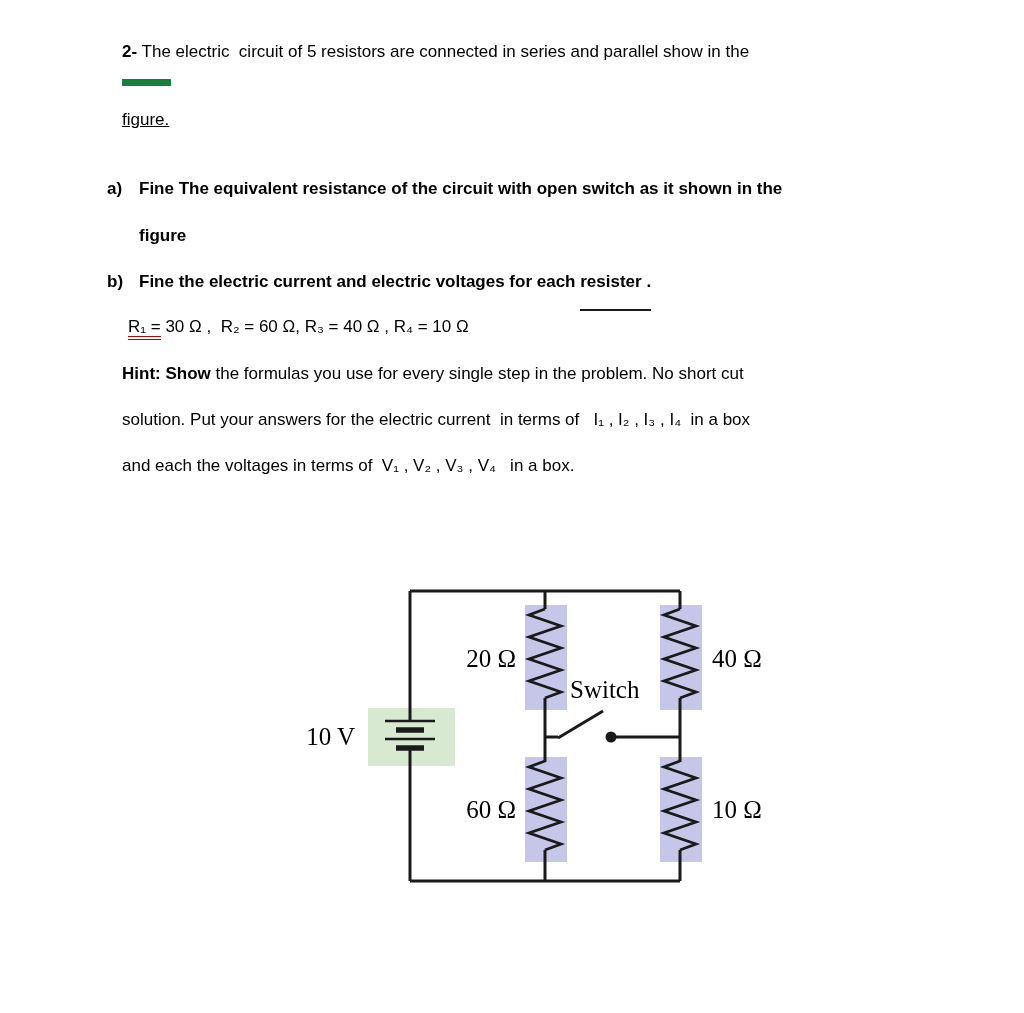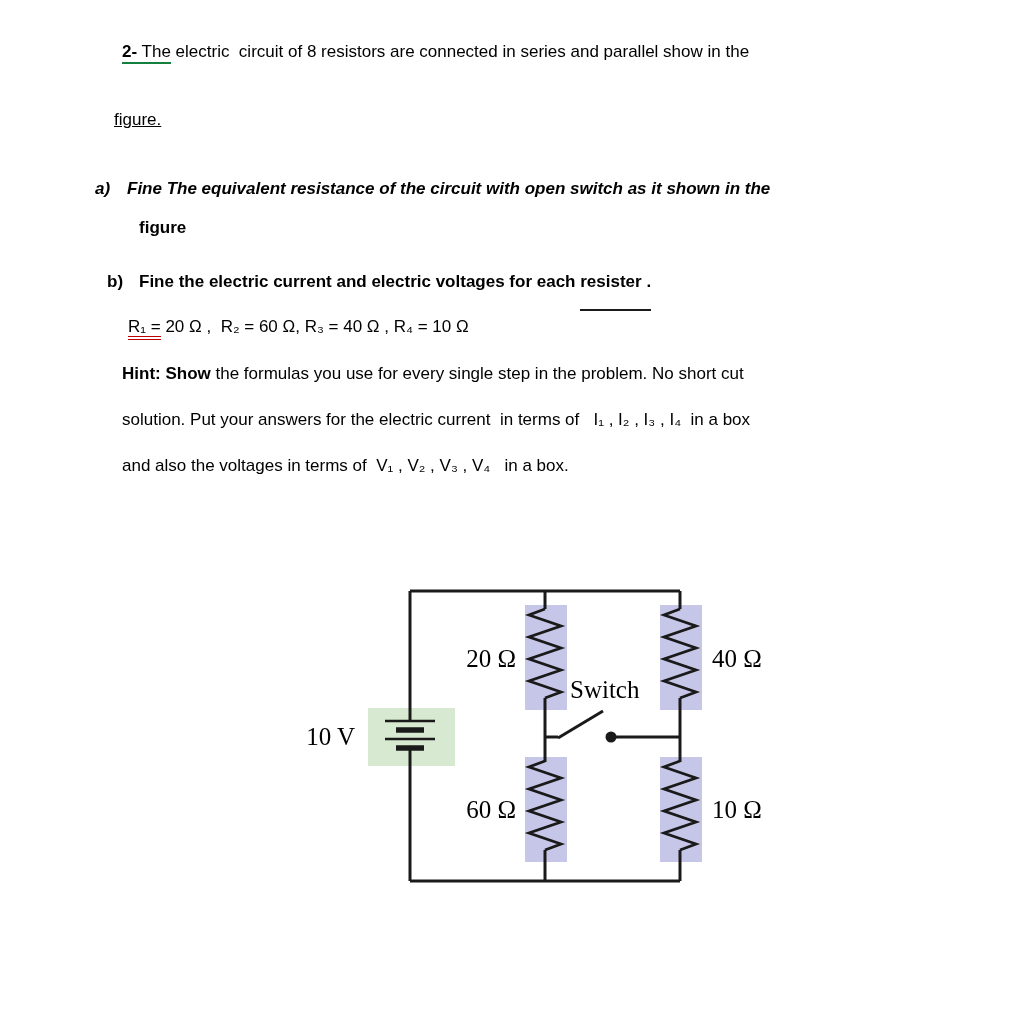--- a/index.html
+++ b/index.html
@@ -9,53 +9,53 @@
     font-family:"Liberation Sans", sans-serif;
     font-size:17px;
     color:#000;
     position:relative;
     overflow:hidden;
   }
   .page { position:absolute; inset:0; }
   .line { position:absolute; white-space:pre; line-height:24px; }
   .bold { font-weight:bold; }
   .item-label { display:inline-block; width:32px; font-weight:bold; }
-  .u-darkred { border-bottom:2px solid #15803d; padding-bottom:1px; }
+  .u-darkred { border-bottom:7px solid #15803d; padding-bottom:18px; }
   .u-black { border-bottom:2.5px solid #1a1a1a; padding-bottom:18px; }
   .u-red-double { border-bottom:4px double #c00000;margin-top:48px; }
   .circuit-svg { position:absolute; left:290px; top:575px; }
   .wires path, .wires polyline { fill:none; stroke-width:3; }
   .wires .zig { stroke-width:2.8; stroke-linejoin:miter; }
   .wires .plate-long { stroke-width:2.5; }
   .wires .plate-short { stroke-width:5.5; }
   .dot { fill:#1a1a1a; }
   .labels text { font-family:"Liberation Serif", serif; font-size:25px; fill:#000; }
 </style>
 </head>
 <body>
 
 <div class="page">
 
-  <div class="line" style="left:122px; top:40px;"><span class="u-darkred"><span class="bold">2-</span><span> The</span></span><span> electric  circuit of 8 resistors are connected in series and parallel show in the</span></div>
+  <div class="line" style="left:122px; top:40px;"><span class="u-darkred"><span class="bold">2-</span><span> The</span></span><span> electric  circuit of 5 resistors are connected in series and parallel show in the</span></div>
 
-  <div class="line" style="left:114px; top:108px;text-decoration:underline;"><span>figure.</span></div>
+  <div class="line" style="left:122px; top:108px;text-decoration:underline;"><span>figure.</span></div>
 
-  <div class="line" style="left:95px; top:177px;font-style:italic;"><span class="item-label">a)</span><span class="bold">Fine The equivalent resistance of the circuit with open switch as it shown in the</span></div>
+  <div class="line" style="left:107px; top:177px;"><span class="item-label">a)</span><span class="bold">Fine The equivalent resistance of the circuit with open switch as it shown in the</span></div>
 
-  <div class="line" style="left:139px; top:216px;"><span class="bold">figure</span></div>
+  <div class="line" style="left:139px; top:224px;"><span class="bold">figure</span></div>
 
   <div class="line" style="left:107px; top:270px;"><span class="item-label">b)</span><span class="bold">Fine the electric current and electric voltages for each </span><span class="bold u-black">resister .</span></div>
 
-  <div class="line" style="left:128px; top:315px;"><span class="u-red-double">R₁ =</span><span> 20 Ω ,  R₂ = 60 Ω, R₃ = 40 Ω , R₄ = 10 Ω</span></div>
+  <div class="line" style="left:128px; top:315px;"><span class="u-red-double">R₁ =</span><span> 30 Ω ,  R₂ = 60 Ω, R₃ = 40 Ω , R₄ = 10 Ω</span></div>
 
   <div class="line" style="left:122px; top:408px;"><span>solution. Put your answers for the electric current  in terms of   I₁ , I₂ , I₃ , I₄  in a box</span></div>
 
   <div class="line" style="left:122px; top:362px;"><span class="bold">Hint: Show</span><span> the formulas you use for every single step in the problem. No short cut</span></div>
 
-  <div class="line" style="left:122px; top:454px;"><span>and also the voltages in terms of  V₁ , V₂ , V₃ , V₄   in a box.</span></div>
+  <div class="line" style="left:122px; top:454px;"><span>and each the voltages in terms of  V₁ , V₂ , V₃ , V₄   in a box.</span></div>
 
   <svg class="circuit-svg" width="500" height="330" viewBox="0 0 500 330">
     <g>
       <rect x="235" y="30" width="42" height="105" fill="#c6c6e8"></rect>
       <rect x="370" y="30" width="42" height="105" fill="#c6c6e8"></rect>
       <rect x="235" y="182" width="42" height="105" fill="#c6c6e8"></rect>
       <rect x="370" y="182" width="42" height="105" fill="#c6c6e8"></rect>
       <rect x="78" y="133" width="87" height="58" fill="#d7e9d0"></rect>
     </g>
     <g class="wires" stroke="#1a1a1a">

